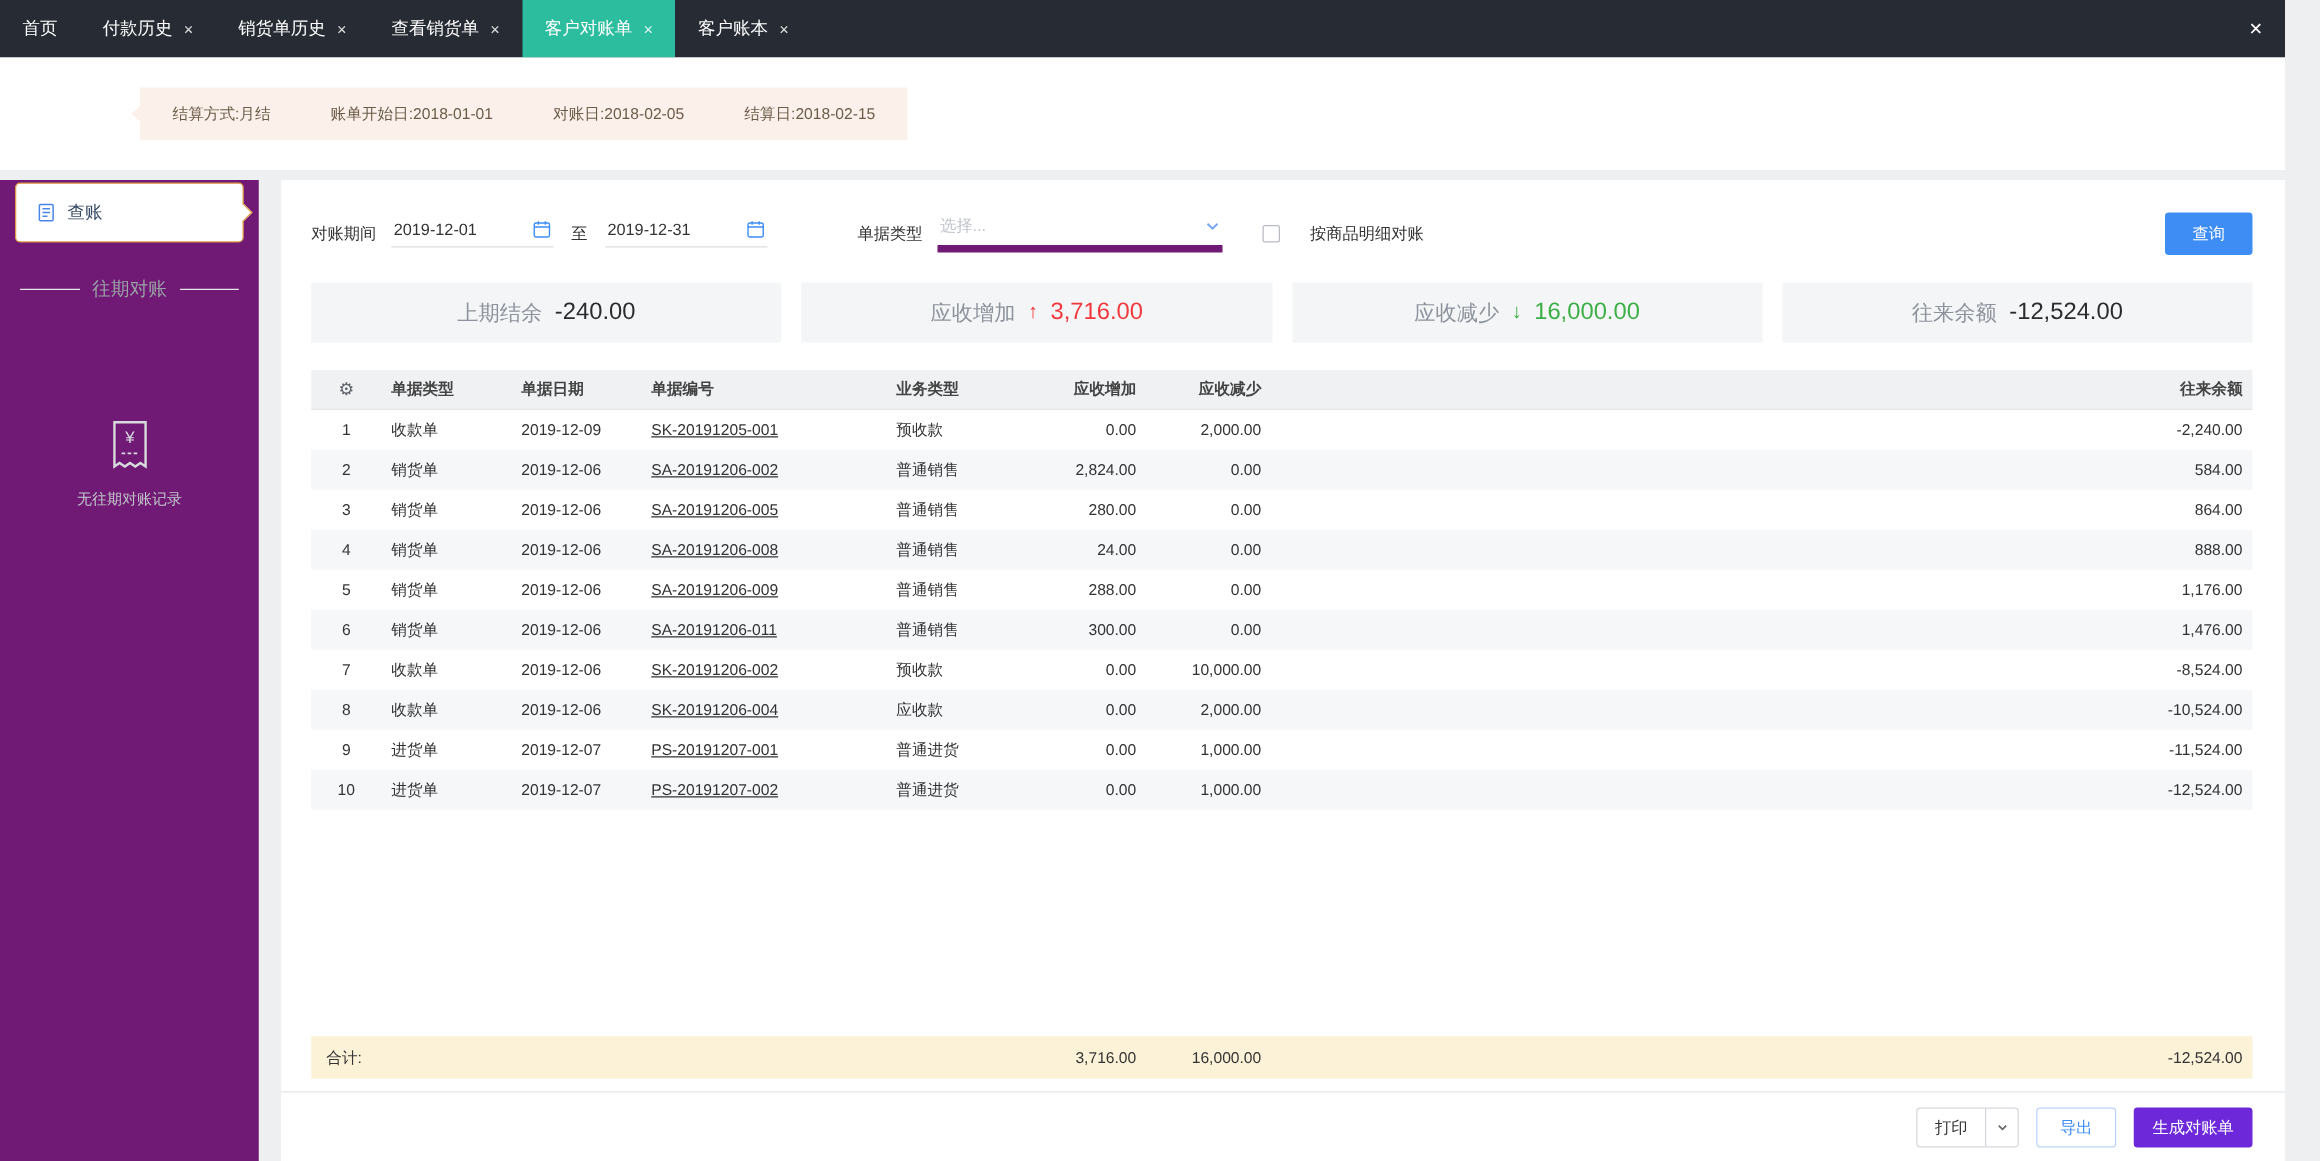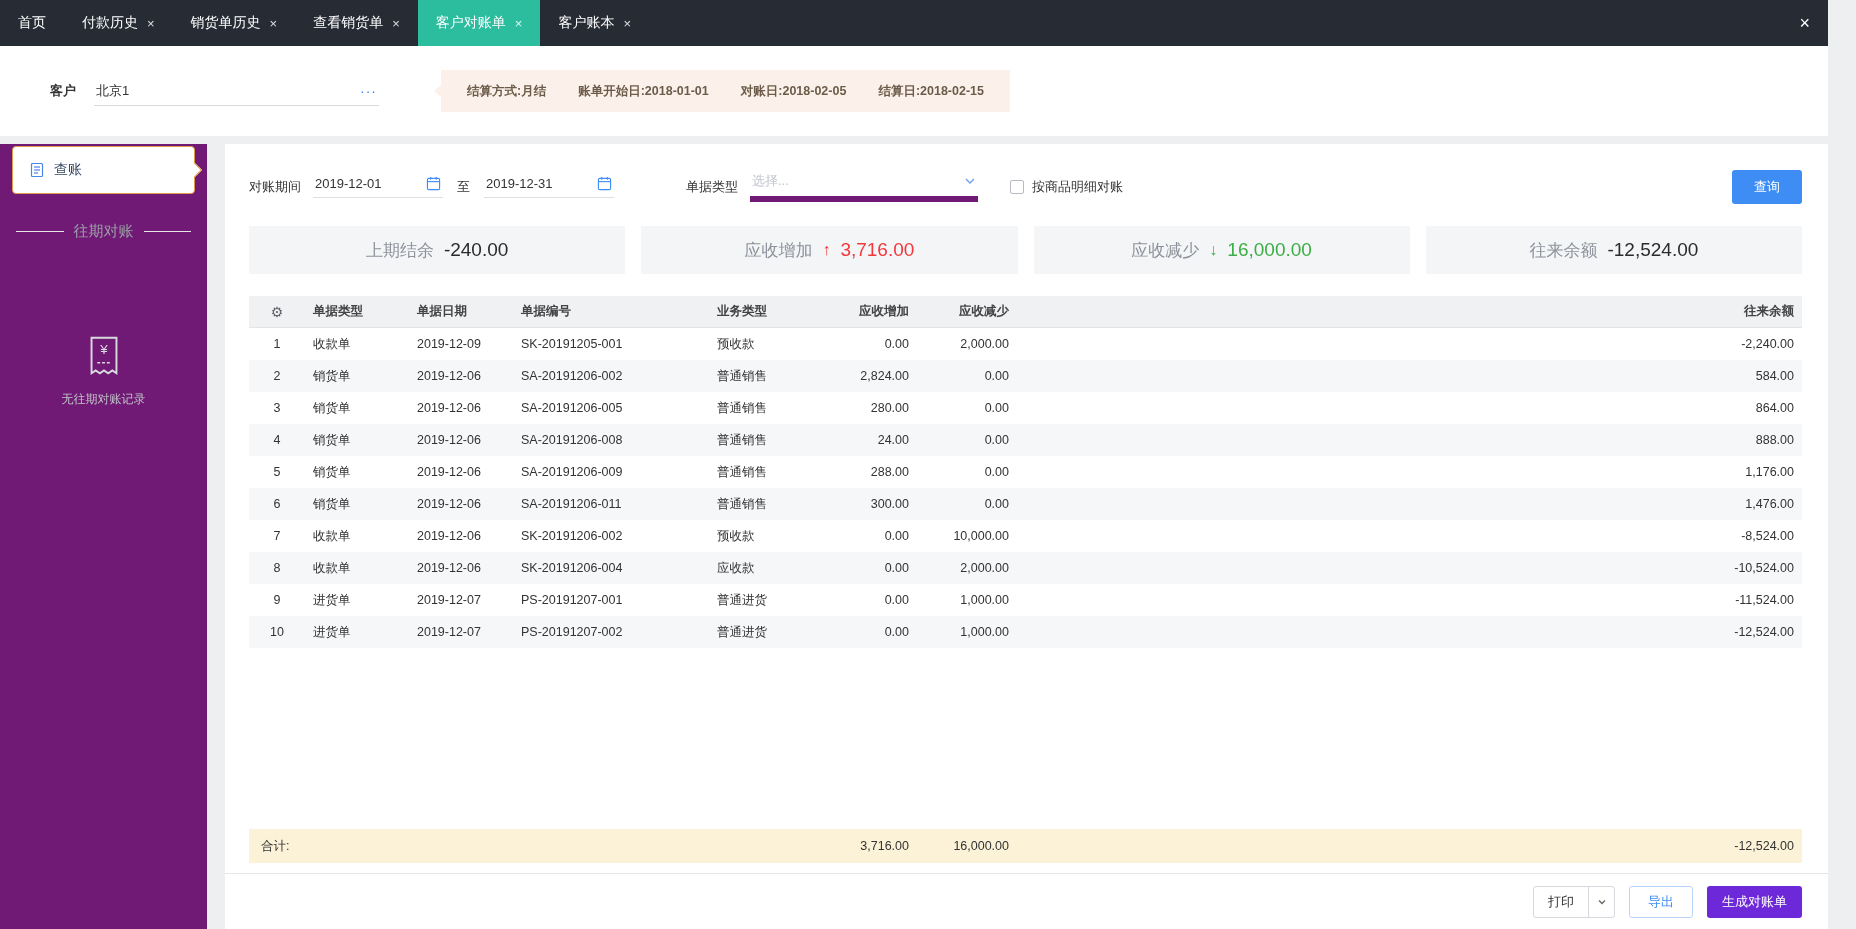--- a/index.html
+++ b/index.html
@@ -17,21 +17,21 @@
   .tab.active { background:#2cbc9e; }
   .tab-close { margin-left:9px; font-size:13px; color:rgba(255,255,255,.85); }
   .topbar-close { display:flex; align-items:center; padding:0 18px; color:#fff; font-size:18px; cursor:pointer; }
 
   
   .page-header { height:90px; background:#fff; display:flex; align-items:center; padding-left:50px; margin-bottom:8px; flex:none; }
   .customer-field { display:flex; align-items:center; }
   .customer-field .lbl { font-weight:700; margin-right:18px; }
   .customer-input { width:285px; border-bottom:1px solid #d9d9d9; display:flex; justify-content:space-between; align-items:center; padding:5px 2px; cursor:text; }
   .customer-input .more { color:#3d8df5; font-size:14px; letter-spacing:1px; cursor:pointer; }
-  .info-strip { position:relative; margin-left:62px; background:#fcf1ea; height:42px; display:flex; align-items:center; gap:32px; padding:0 26px; font-size:12.5px; color:#6b5b49;font-weight:bold; }
+  .info-strip { position:relative; margin-left:62px; background:#fcf1ea; height:42px; display:flex; align-items:center; gap:48px; padding:0 26px; font-size:12.5px; color:#6b5b49; }
   .info-strip .notch { position:absolute; left:-7px; top:50%; margin-top:-6px; width:0; height:0; border-top:6px solid transparent; border-bottom:6px solid transparent; border-right:7px solid #fcf1ea; }
 
   
   .content { flex:1; display:flex; gap:18px; min-height:0; }
 
   
   .sidebar { width:207px; background:#701a75; flex:none; padding-top:2px; }
   .check-card { position:relative; margin:0 12px; height:48px; border:1.5px solid #df9c45; border-radius:4px; background:#fff; display:flex; align-items:center; gap:9px; padding:0 16px; font-size:14px; color:#33475f; cursor:pointer; }
   .check-card::after { content:""; position:absolute; right:-6px; top:50%; margin-top:-5px; width:9px; height:9px; background:#fff; border-top:1.5px solid #df9c45; border-right:1.5px solid #df9c45; transform:rotate(45deg); }
   .divider-label { margin-top:28px; padding:0 16px; display:flex; align-items:center; gap:10px; color:#9aa0a6; font-size:15px; }
@@ -45,21 +45,21 @@
   
   .filter-row { display:flex; align-items:center; padding:26px 26px 0 24px; flex:none; }
   .f-label { margin-right:12px; }
   .date-input { width:130px; border-bottom:1px solid #dcdfe3; display:flex; justify-content:space-between; align-items:center; padding:0 2px 6px 2px; cursor:text; }
   .to-label { margin:0 14px; }
   .doc-type-label { margin-left:72px; margin-right:12px; }
   .select { width:228px; border-bottom:6px solid #701a75; display:flex; justify-content:space-between; align-items:center; padding:0 2px 6px 2px; cursor:pointer; }
   .select .placeholder { color:#c0c4cc; }
   .checkbox-wrap { display:flex; align-items:center; margin-left:32px; cursor:pointer; }
   .checkbox { width:14px; height:14px; border:1px solid #b8bcc2; border-radius:2px; background:#fff; }
-  .checkbox-wrap .cb-label { margin-left:8px; }
+  .checkbox-wrap .cb-label { margin-left:24px; }
   .filter-spacer { flex:1; }
   .query-btn { background:#3d8df5; color:#fff; border:none; border-radius:3px; font-size:13px; padding:8px 22px; cursor:pointer; font-family:inherit; }
 
   
   .summary-row { display:flex; gap:16px; padding:22px 26px 0 24px; flex:none; }
   .card { flex:1; background:#f4f5f6; height:48px; display:flex; align-items:center; justify-content:center; gap:10px; }
   .card .c-label { color:#8d939c; font-size:17px; }
   .card .c-value { font-size:19px; font-weight:500; color:#2b2b2b; }
   .card .trend { font-size:16px; font-weight:700; }
   .card.red .c-value, .card.red .trend { color:#f0383d; }
@@ -74,21 +74,21 @@
   .c { padding:0 8px; white-space:nowrap; overflow:hidden; }
   .c-idx  { width:56px; text-align:center; flex:none; }
   .c-type { width:104px; flex:none; }
   .c-date { width:104px; flex:none; }
   .c-no   { width:196px; flex:none; }
   .c-biz  { width:104px; flex:none; }
   .c-inc  { width:104px; text-align:right; flex:none; }
   .c-dec  { width:100px; text-align:right; flex:none; }
   .c-fill { flex:1; }
   .c-bal  { width:170px; text-align:right; flex:none; }
-  .doc-link { color:#333; cursor:pointer; }
+  .doc-link { color:#333; text-decoration:underline; cursor:pointer; }
   .grid-spacer { flex:1; }
   .grid-total { display:flex; align-items:center; height:34px; background:#fbf2d8; flex:none; }
   .t-first { width:564px; padding-left:12px; flex:none; }
 
   
   .action-bar { border-top:1px solid #e4e7ea; height:56px; display:flex; align-items:center; justify-content:flex-end; gap:14px; padding-right:26px; flex:none; background:#fff; }
   .print-btn { display:flex; align-items:stretch; height:32px; border:1px solid #d5d8dd; border-radius:3px; background:#fff; overflow:hidden; cursor:pointer; }
   .print-main { display:flex; align-items:center; padding:0 14px; font-size:13px; color:#333; }
   .print-caret { display:flex; align-items:center; justify-content:center; width:26px; border-left:1px solid #d5d8dd; }
   .export-btn { height:32px; border:1px solid #b9d4fb; border-radius:3px; background:#fff; color:#3d8df5; font-size:13px; padding:0 18px; cursor:pointer; font-family:inherit; }
@@ -122,27 +122,20 @@
         </div>
         <div class="tab">
           <span>客户账本</span>
           <span class="tab-close">×</span>
         </div>
       </div>
     <div class="topbar-close">×</div>
   </div>
 
   <div class="page-header">
-    <div class="customer-field">
-      <span class="lbl">客户</span>
-      <div class="customer-input">
-        <span>北京1</span>
-        <span class="more">···</span>
-      </div>
-    </div>
     <div class="info-strip">
       <i class="notch"></i>
       <span>结算方式:月结</span>
       <span>账单开始日:2018-01-01</span>
       <span>对账日:2018-02-05</span>
       <span>结算日:2018-02-15</span>
     </div>
   </div>
 
   <div class="content">

